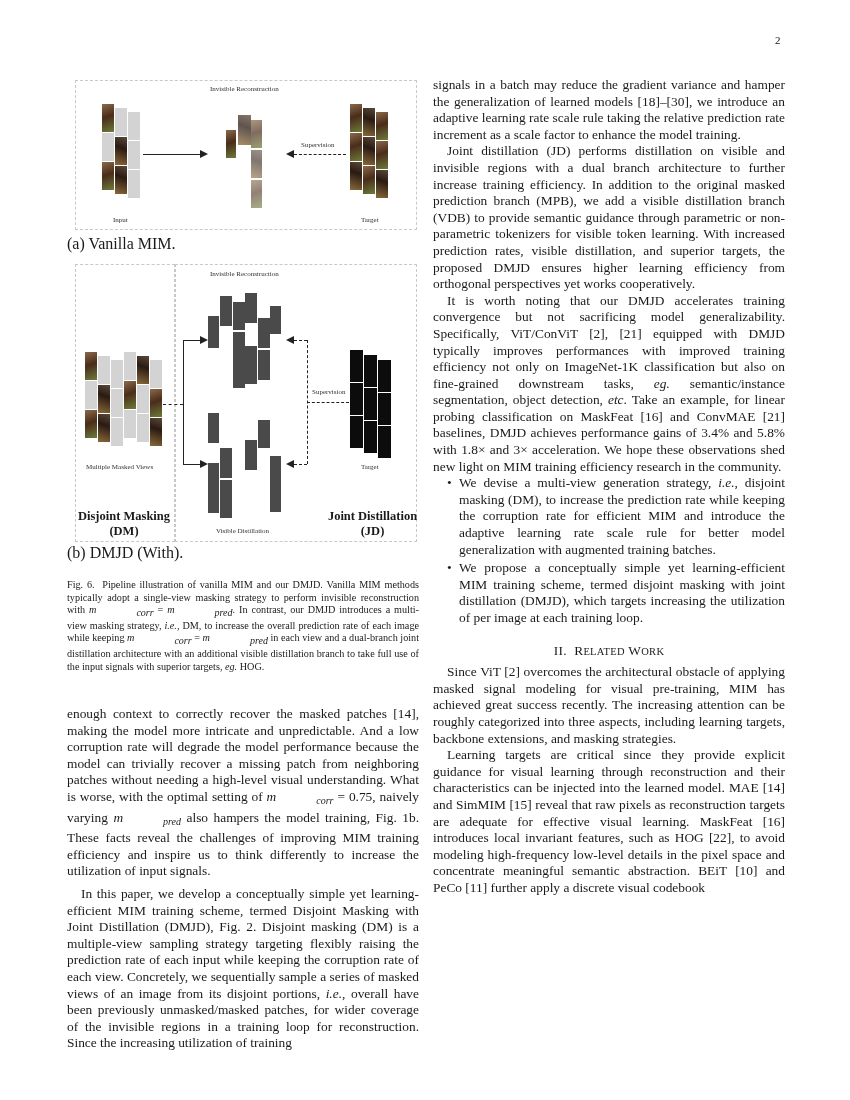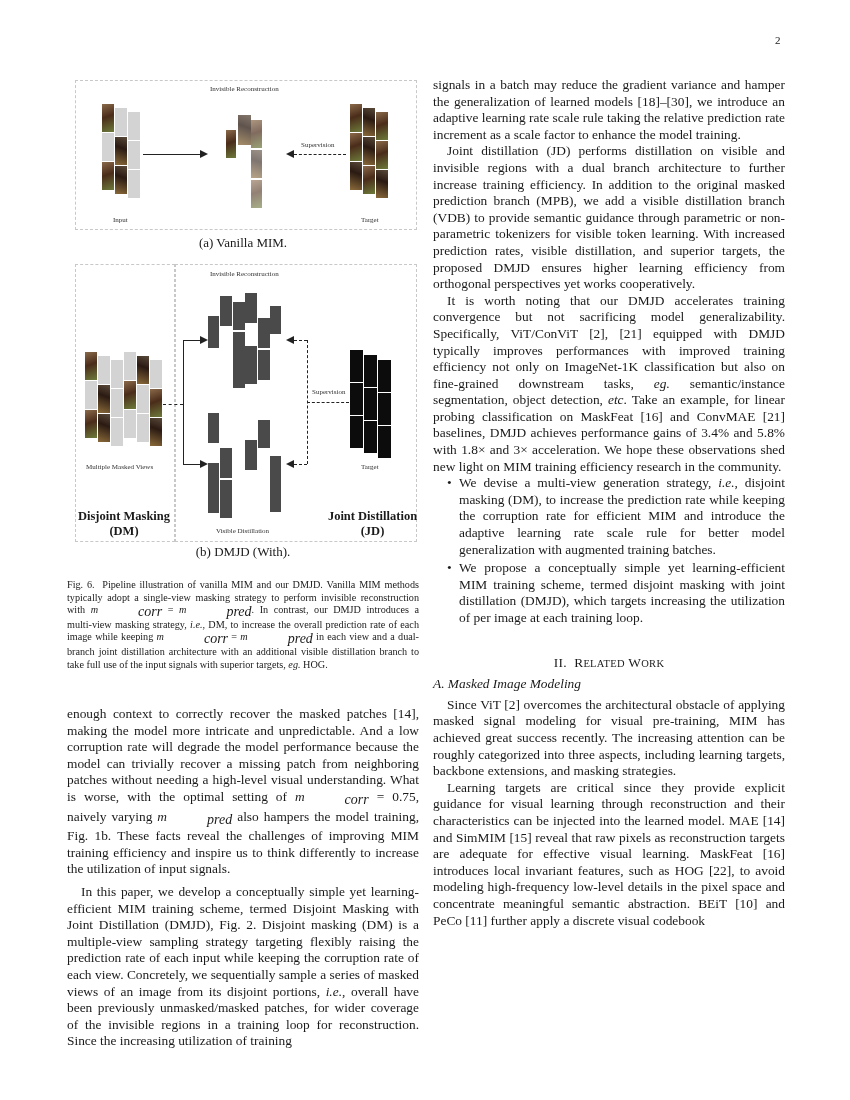--- a/index.html
+++ b/index.html
@@ -6,27 +6,27 @@
   body { width: 850px; height: 1100px; position: relative; overflow: hidden;
          font-family: "Liberation Serif", "DejaVu Serif", serif; color: #1a1a1a; }
   .page-number { position: absolute; top: 34px; left: 775px; font-size: 11px; }
   .col { position: absolute; top: 76px; width: 352px; font-size: 13.4px; line-height: 16.6px;
          text-align: justify; hyphens: manual; }
   .col-left { left: 67px; }
   .col-right { left: 433px; }
   p { margin: 0; text-indent: 0; }
   p.indent { text-indent: 14px; }
   .math { font-style: italic; }
-  .math sub { font-size: 14px; font-style: italic; vertical-align: -3px; padding-left: 40px; }
+  .math sub { font-size: 10px; font-style: italic; vertical-align: -3px; padding-left: 40px; }
   em { font-style: italic; }
 
   
   .fig-box { position: absolute; border: 1px dashed #c8c8c8; }
   .fig-label { position: absolute; font-size: 7px; color: #333; white-space: nowrap; }
-  .subcap { position: absolute; font-size: 13px; text-align: center; width: 352px; left: 67px; }
+  .subcap { position: absolute; font-size: 16px; width: 352px; left: 67px; }
   .caption { position: absolute; left: 67px; top: 579px; width: 352px; font-size: 10.2px;
              line-height: 12.6px; text-align: justify; }
   .bold-label { position: absolute; font-weight: bold; font-size: 12.5px; text-align: center; line-height: 15px; }
 
   .tile { position: absolute; }
   .horse { background: linear-gradient(160deg, #8a6a4a 0%, #4a2c1a 45%, #6d7a3a 100%); }
   .horse2 { background: linear-gradient(200deg, #5a4a3a 0%, #2a1a12 40%, #8a6a3a 100%); }
   .mask { background: #d3d3d3; }
   .hog { background: #4a4a4a; }
   .hogdark { background: #0c0c0c; }
@@ -36,21 +36,21 @@
   .vline { position: absolute; border-left: 1.2px solid #222; }
   .vdash { position: absolute; border-left: 1.2px dashed #222; }
   .arrowhead-r { position: absolute; width: 0; height: 0; border-top: 4px solid transparent;
                  border-bottom: 4px solid transparent; border-left: 8px solid #222; }
   .arrowhead-l { position: absolute; width: 0; height: 0; border-top: 4px solid transparent;
                  border-bottom: 4px solid transparent; border-right: 8px solid #222; }
 
   .bullets { margin: 0; padding: 0; list-style: none; }
   .bullets li { position: relative; padding-left: 26px; margin-bottom: 2px; }
   .bullets li::before { content: "\2022"; position: absolute; left: 14px; top: 0; }
-  .section-title { text-align: center; margin: 28px 0 4px; letter-spacing: 0.3px; }
+  .section-title { text-align: center; margin: 16px 0 4px; letter-spacing: 0.3px; }
   .section-title .sc { font-size: 10.5px; }
   .subsection { font-style: italic; margin-bottom: 4px; }
 </style>
 </head>
 <body>
 
 <div class="page-number">2</div>
 
 <div>
   <div class="fig-box" style="left:75px; top:80px; width:340px; height:148px;"></div>
@@ -200,16 +200,15 @@
 
 <div class="col col-right" style="top:77px;">
   <p>signals in a batch may reduce the gradient variance and hamper the generalization of learned models [18]–[30], we introduce an adaptive learning rate scale rule taking the relative prediction rate increment as a scale factor to enhance the model training.</p>
   <p class="indent">Joint distillation (JD) performs distillation on visible and invisible regions with a dual branch architecture to further increase training efficiency. In addition to the original masked prediction branch (MPB), we add a visible distillation branch (VDB) to provide semantic guidance through parametric or non-parametric tokenizers for visible token learning. With increased prediction rates, visible distillation, and superior targets, the proposed DMJD ensures higher learning efficiency from orthogonal perspectives yet works cooperatively.</p>
   <p class="indent"><span>It is worth noting that our DMJD accelerates training convergence but not sacrificing model generalizability. Specifically, ViT/ConViT [2], [21] equipped with DMJD typically improves performances with improved training efficiency not only on ImageNet-1K classification but also on fine-grained downstream tasks, </span><em>eg.</em><span> semantic/instance segmentation, object detection, </span><em>etc</em><span>. Take an example, for linear probing classification on MaskFeat [16] and ConvMAE [21] baselines, DMJD achieves performance gains of 3.4% and 5.8% with 1.8× and 3× acceleration. We hope these observations shed new light on MIM training efficiency research in the community.</span></p>
   <ul class="bullets">
     <li><span>We devise a multi-view generation strategy, </span><em>i.e.</em><span>, disjoint masking (DM), to increase the prediction rate while keeping the corruption rate for efficient MIM and introduce the adaptive learning rate scale rule for better model generalization with augmented training batches.</span></li>
     <li>We propose a conceptually simple yet learning-efficient MIM training scheme, termed disjoint masking with joint distillation (DMJD), which targets increasing the utilization of per image at each training loop.</li>
   </ul>
   <div class="section-title"><span>II.</span>&nbsp;&nbsp;<span>R</span><span class="sc">ELATED</span> <span>W</span><span class="sc">ORK</span></div>
-  <div class="subsection">A. Masked Image Modeling</div>
   <p class="indent">Since ViT [2] overcomes the architectural obstacle of applying masked signal modeling for visual pre-training, MIM has achieved great success recently. The increasing attention can be roughly categorized into three aspects, including learning targets, backbone extensions, and masking strategies.</p>
   <p class="indent">Learning targets are critical since they provide explicit guidance for visual learning through reconstruction and their characteristics can be injected into the learned model. MAE [14] and SimMIM [15] reveal that raw pixels as reconstruction targets are adequate for effective visual learning. MaskFeat [16] introduces local invariant features, such as HOG [22], to avoid modeling high-frequency low-level details in the pixel space and concentrate meaningful semantic abstraction. BEiT [10] and PeCo [11] further apply a discrete visual codebook</p>
 </div>
 
 </body></html>

